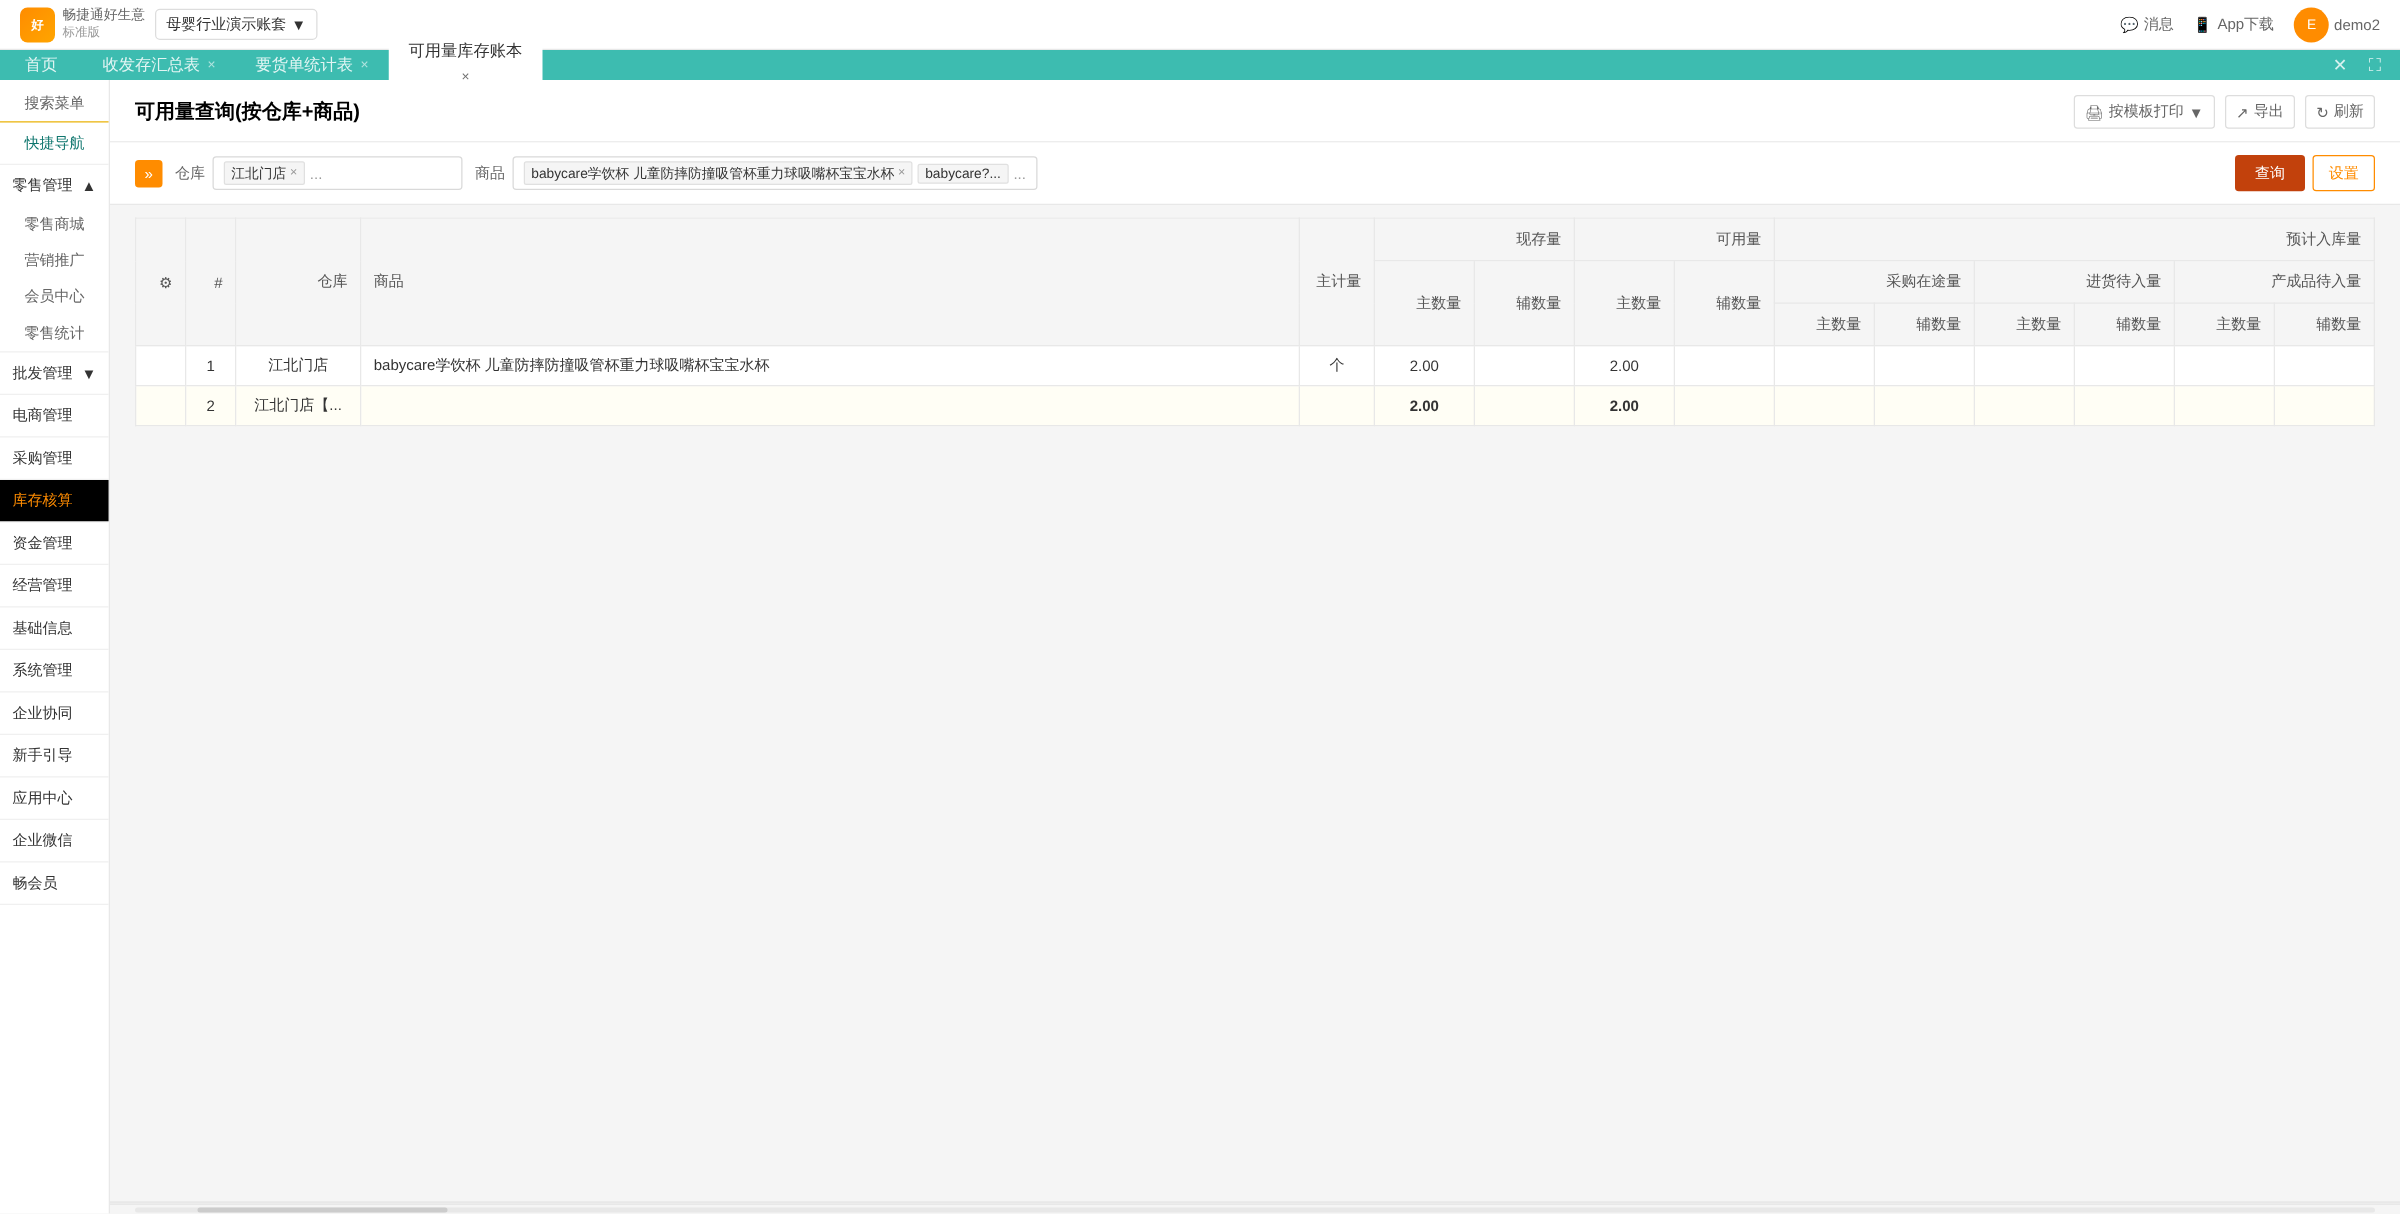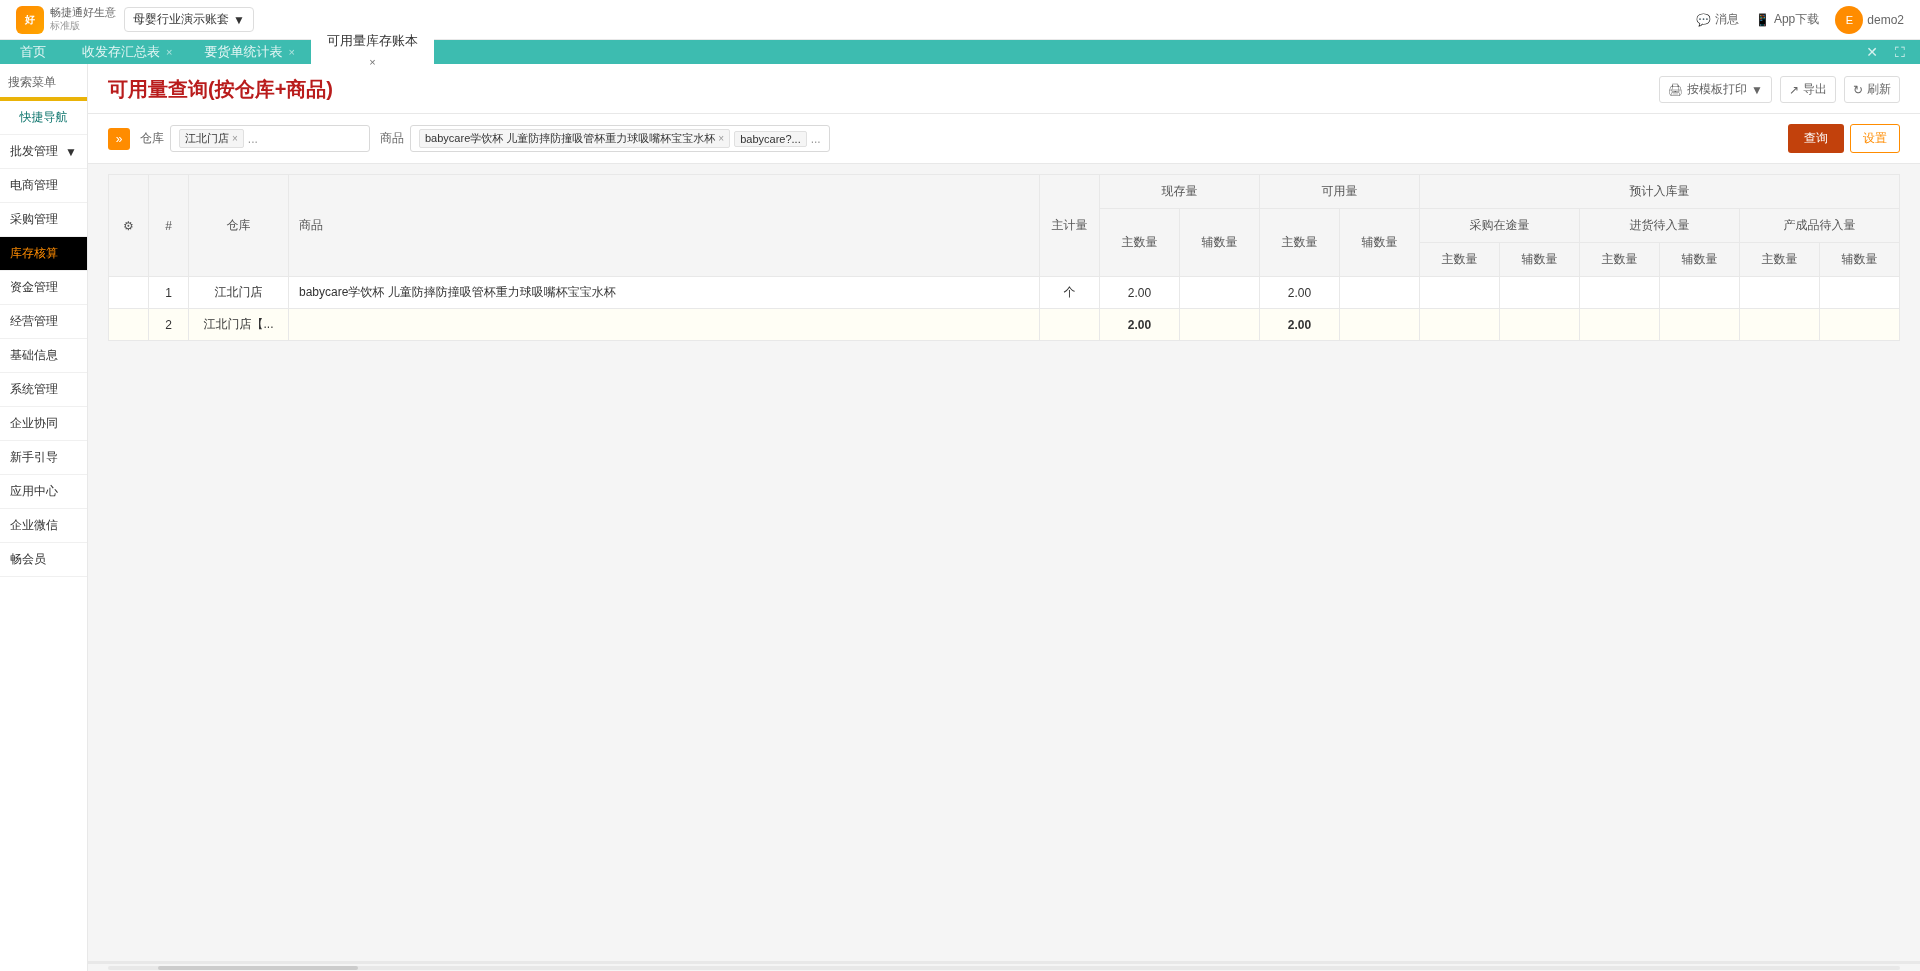--- a/index.html
+++ b/index.html
@@ -25,52 +25,52 @@
     .nav-tab .close-x { font-size: 11px; opacity: 0.7; }
     .nav-spacer { flex: 1; }
     .nav-actions { display: flex; align-items: center; padding: 0 10px; gap: 8px; }
     .nav-action-btn { width: 20px; height: 20px; display: flex; align-items: center; justify-content: center; color: rgba(255,255,255,0.8); cursor: pointer; font-size: 14px; }
 
     
     .main-layout { display: flex; flex: 1; overflow: hidden; }
 
     
     .sidebar { width: 88px; background: #fff; border-right: 1px solid #e8e8e8; display: flex; flex-direction: column; flex-shrink: 0; overflow-y: auto; }
-    .sidebar-search { padding: 10px 8px 6px; font-size: 12px; color: #666; border-bottom: 4px solid #eab308; cursor: pointer; }
+    .sidebar-search { padding: 10px 8px 6px; font-size: 12px; color: #666; text-align: center; border-bottom: 1px solid #eab308; cursor: pointer; }
     .sidebar-nav { padding: 6px 0; font-size: 12px; color: #0f766e; text-align: center; border-bottom: 1px solid #f0f0f0; cursor: pointer; padding: 8px 4px; }
     .sidebar-section { border-bottom: 1px solid #f0f0f0; }
     .sidebar-section-header { display: flex; align-items: center; justify-content: space-between; padding: 8px 10px; font-size: 12px; color: #333; cursor: pointer; }
     .sidebar-item { padding: 6px 10px; font-size: 12px; color: #666; cursor: pointer; text-align: center; }
 
     
     .content { flex: 1; display: flex; flex-direction: column; overflow: hidden; background: #f5f5f5; }
 
     
     .page-header { background: #fff; padding: 12px 20px 10px; border-bottom: 1px solid #e8e8e8; display: flex; align-items: center; justify-content: space-between; flex-shrink: 0; }
-    .page-title { font-size: 20px; font-weight: 600; color: #b91c1c; }
+    .page-title { font-size: 16px; font-weight: 600; color: #000000; }
     .page-actions { display: flex; align-items: center; gap: 8px; }
     .page-action-btn { display: flex; align-items: center; gap: 4px; font-size: 12px; color: #666; cursor: pointer; padding: 4px 8px; border: 1px solid #ddd; border-radius: 3px; background: #fff; }
 
     
     .filter-bar { background: #fff; padding: 10px 20px; border-bottom: 1px solid #e8e8e8; display: flex; align-items: center; gap: 10px; flex-shrink: 0; }
     .expand-btn { width: 22px; height: 22px; background: #ff8c00; border-radius: 3px; display: flex; align-items: center; justify-content: center; color: white; cursor: pointer; font-size: 12px; flex-shrink: 0; }
     .filter-group { display: flex; align-items: center; gap: 6px; }
     .filter-label { font-size: 12px; color: #666; white-space: nowrap; }
     .filter-tags { display: flex; align-items: center; gap: 4px; border: 1px solid #d9d9d9; border-radius: 3px; padding: 3px 8px; min-width: 200px; background: #fff; }
     .filter-tag { display: flex; align-items: center; gap: 3px; background: #f5f5f5; border: 1px solid #e0e0e0; border-radius: 2px; padding: 1px 5px; font-size: 11px; color: #333; }
     .filter-tag .tag-close { color: #999; cursor: pointer; font-size: 10px; }
     .filter-ellipsis { color: #999; font-size: 12px; cursor: pointer; }
     .filter-actions { margin-left: auto; display: flex; gap: 6px; }
     .btn-query { background: #c2410c; color: white; border: none; border-radius: 3px; padding: 5px 16px; font-size: 12px; cursor: pointer; }
     .btn-settings { background: #fff; color: #ff8c00; border: 1px solid #ff8c00; border-radius: 3px; padding: 5px 12px; font-size: 12px; cursor: pointer; }
 
     
     .table-area { flex: 1; overflow: auto; padding: 10px 20px; }
     .data-table { width: 100%; border-collapse: collapse; background: #fff; border: 1px solid #e8e8e8; font-size: 12px; }
-    .data-table th { background: #f5f5f5; border: 1px solid #e8e8e8; padding: 8px 10px; text-align: center; font-weight: 500; color: #555; white-space: nowrap; }
+    .data-table th { background: #f5f5f5; border: 1px solid #e8e8e8; padding: 8px 10px; text-align: right; font-weight: 500; color: #555; white-space: nowrap; }
     .data-table td { border: 1px solid #e8e8e8; padding: 7px 10px; text-align: center; color: #333; }
     .data-table .col-no { width: 40px; }
     .data-table .col-warehouse { width: 100px; }
     .data-table .col-product { min-width: 200px; text-align: left; }
     .data-table .col-unit { width: 60px; }
     .data-table .col-num { width: 80px; }
 
     
     .table-footer { background: #fff; border-top: 2px solid #e8e8e8; padding: 0; flex-shrink: 0; }
 
@@ -132,20 +132,30 @@
     <div class="nav-action-btn">✕</div>
     <div class="nav-action-btn">⛶</div>
   </div>
 </div>
 
 <div class="main-layout">
 
   <div class="sidebar">
     <div class="sidebar-search">搜索菜单</div>
     <div class="sidebar-nav">快捷导航</div>
+    <div class="sidebar-section">
+      <div class="sidebar-section-header">
+        <span>零售管理</span>
+        <span>▲</span>
+      </div>
+      <div class="sidebar-item">零售商城</div>
+      <div class="sidebar-item">营销推广</div>
+      <div class="sidebar-item">会员中心</div>
+      <div class="sidebar-item">零售统计</div>
+    </div>
     <div class="sidebar-section">
       <div class="sidebar-section-header">
         <span>批发管理</span>
         <span>▼</span>
       </div>
     </div>
     <div class="sidebar-section">
       <div class="sidebar-section-header">
         <span>电商管理</span>
       </div>

